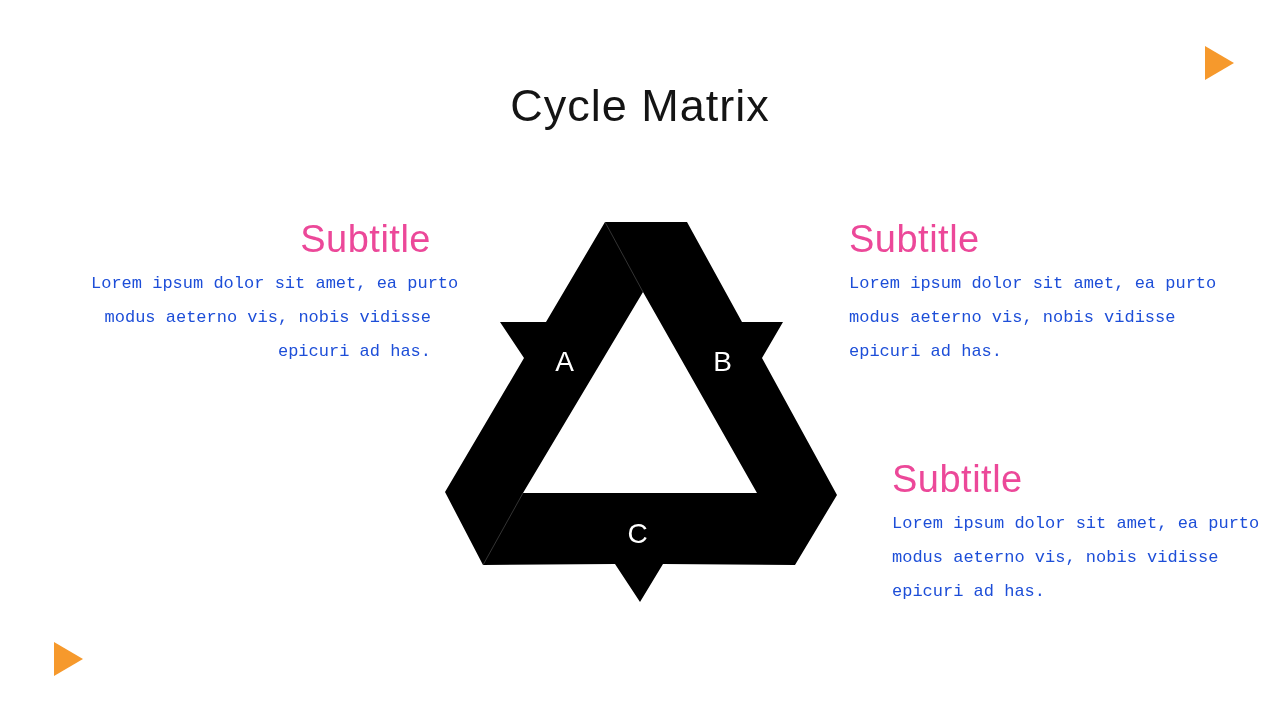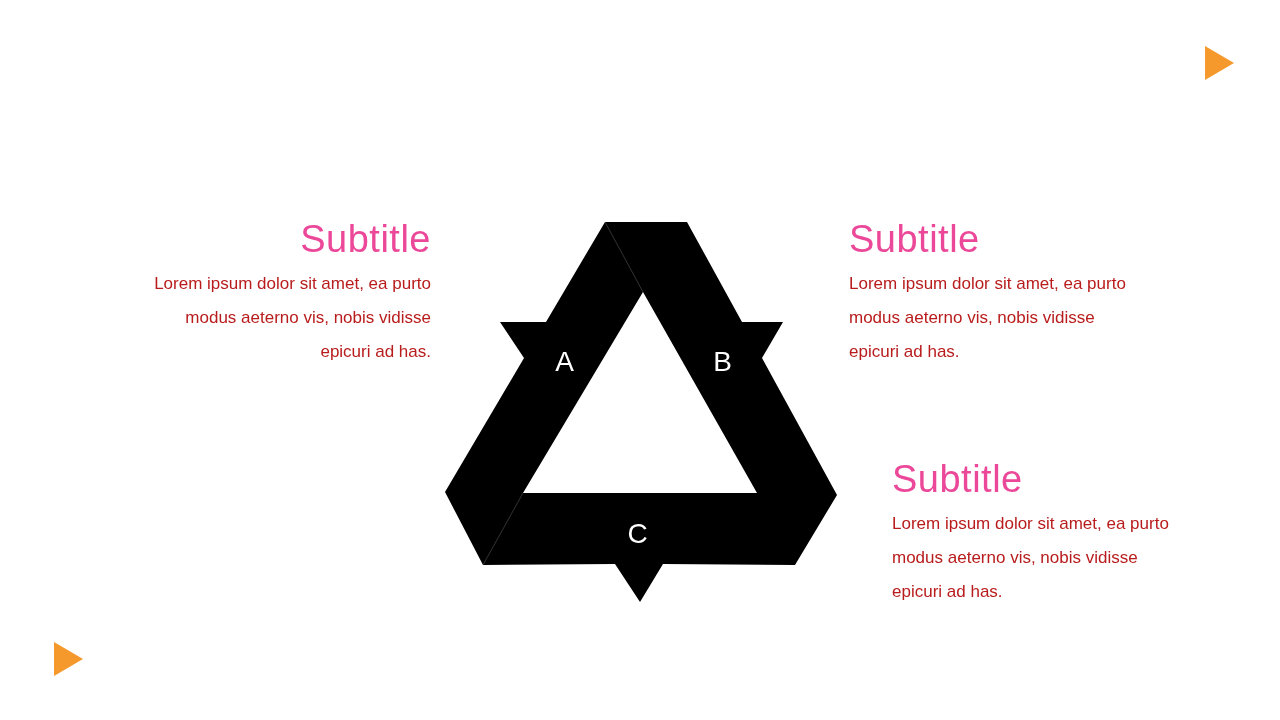--- a/index.html
+++ b/index.html
@@ -33,34 +33,35 @@
   .node-b { left:723px; top:362px; }
   .node-c { left:638px; top:534px; }
 
   
   .block { position:absolute; width:340px; }
   .block h2 {
     margin:0 0 6px 0; font-size:38px; line-height:44px;
     font-weight:400; color:#ec4899; letter-spacing:0.5px;
   }
   .block .line {
-    font-size:17px; line-height:34px; color:#b91c1c;
-    white-space:nowrap; font-weight:400;
+    font-size:17px; line-height:34px; color:#1d4ed8;
+    white-space:nowrap; font-weight:400;font-family:Liberation Mono, monospace;
   }
   .block.align-right { text-align:right; }
   .block.align-left  { text-align:left; }
   .block-left         { right:849px; top:217px; }
   .block-top-right    { left:849px;  top:217px; }
   .block-bottom-right { left:892px;  top:457px; }
 </style>
 </head>
 <body>
 
 <div class="slide">
 
+  <div class="deck-title">Cycle Matrix</div>
 
   <div class="tri-arrow top-right"></div>
   <div class="tri-arrow bottom-left"></div>
 
   <svg class="diagram-svg" viewBox="0 0 1280 720" aria-hidden="true">
     <path fill="#000000" fill-rule="evenodd" d="M605,222 L687,222 L742,322 L783,322 L762,358 L837,495 L795,565
              L663,564 L640,602 L615,564 L483,565 L445,492 L524,358 L500,322
              L546,322 Z
              M643,292 L523,493 L757,493 Z"></path>
     <line x1="605" y1="222" x2="643" y2="292" stroke="#ffffff" stroke-opacity="0.25" stroke-width="0.8"></line>

